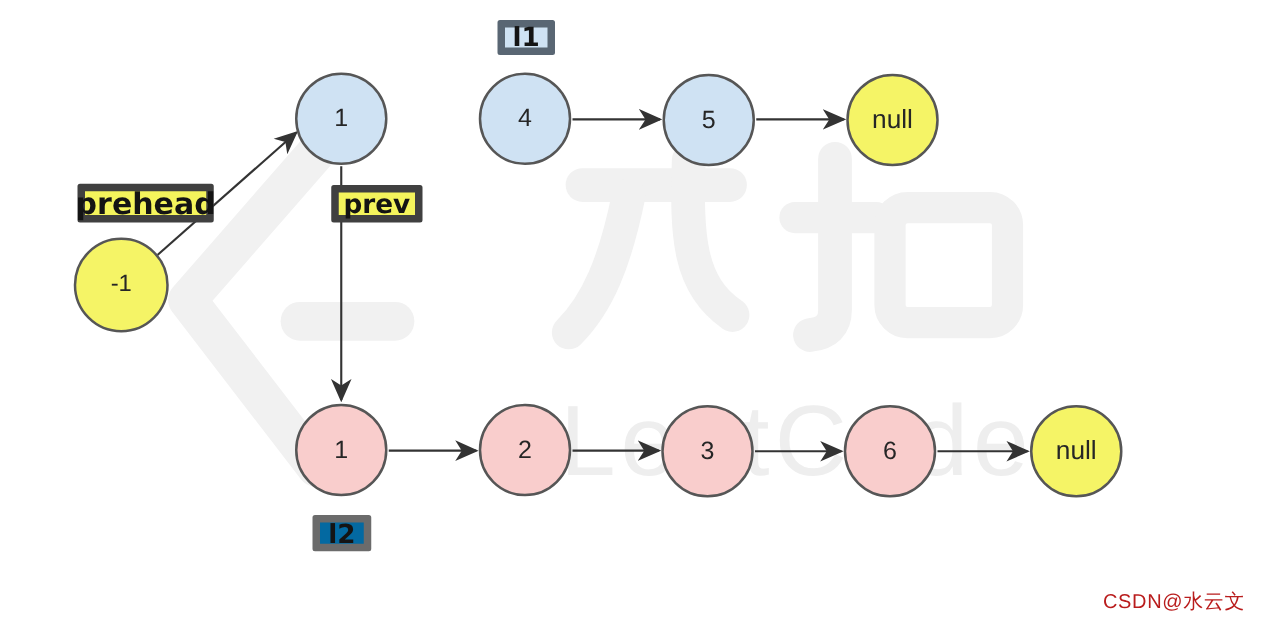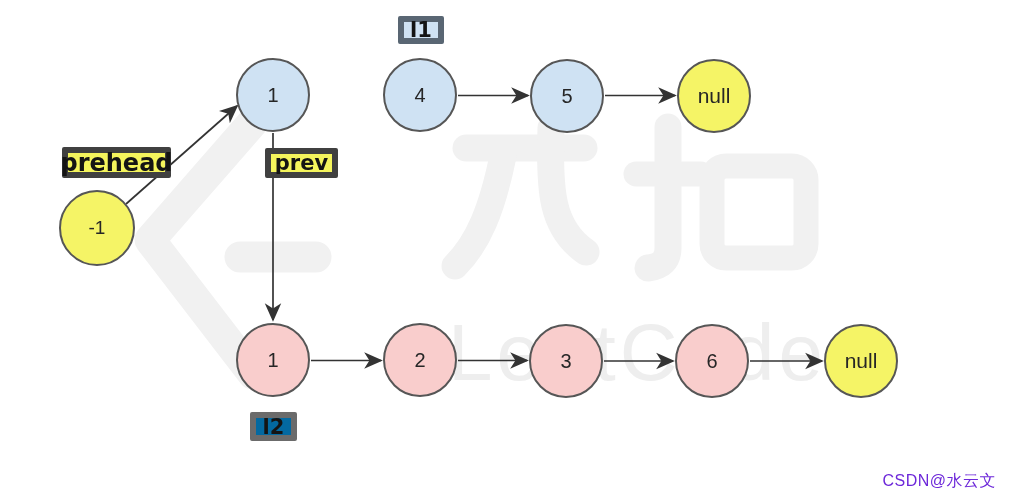--- a/index.html
+++ b/index.html
@@ -41,21 +41,21 @@
   }
   .tag.yellow{background:#f4f45c;}
   .tag.blue{background:#cfe2f3;border-color:#596673;}
   .tag.pink{background:#0369a1;border-color:#6b6b6b;}
   #tag-prehead{left:38px;top:147px;width:109px;height:31px;font-size:24px;margin-left:24px;}
   #tag-prev{left:237px;top:148px;width:73px;height:30px;font-size:21px;margin-left:28px;}
   #tag-l1{left:398px;top:16px;width:46px;height:28px;font-size:21px;}
   #tag-l2{left:250px;top:412px;width:47px;height:29px;font-size:21px;}
   #credit{
     position:absolute;right:18px;top:471px;
-    font-size:16px;color:#6d28d9;z-index:3;
+    font-size:16px;color:#b91c1c;z-index:3;
     font-family:"Liberation Sans", sans-serif;
     letter-spacing:0.5px;
   }
   
   #node-merged-head{left:236px;top:58px;}
   #node-l1-a{left:383px;top:58px;}
   #node-l1-b{left:530px;top:59px;}
   #node-l1-null{left:677px;top:59px;}
   #node-prehead{left:59px;top:190px;width:76px;height:76px;font-size:19px;}
   #node-l2-a{left:236px;top:323px;}

